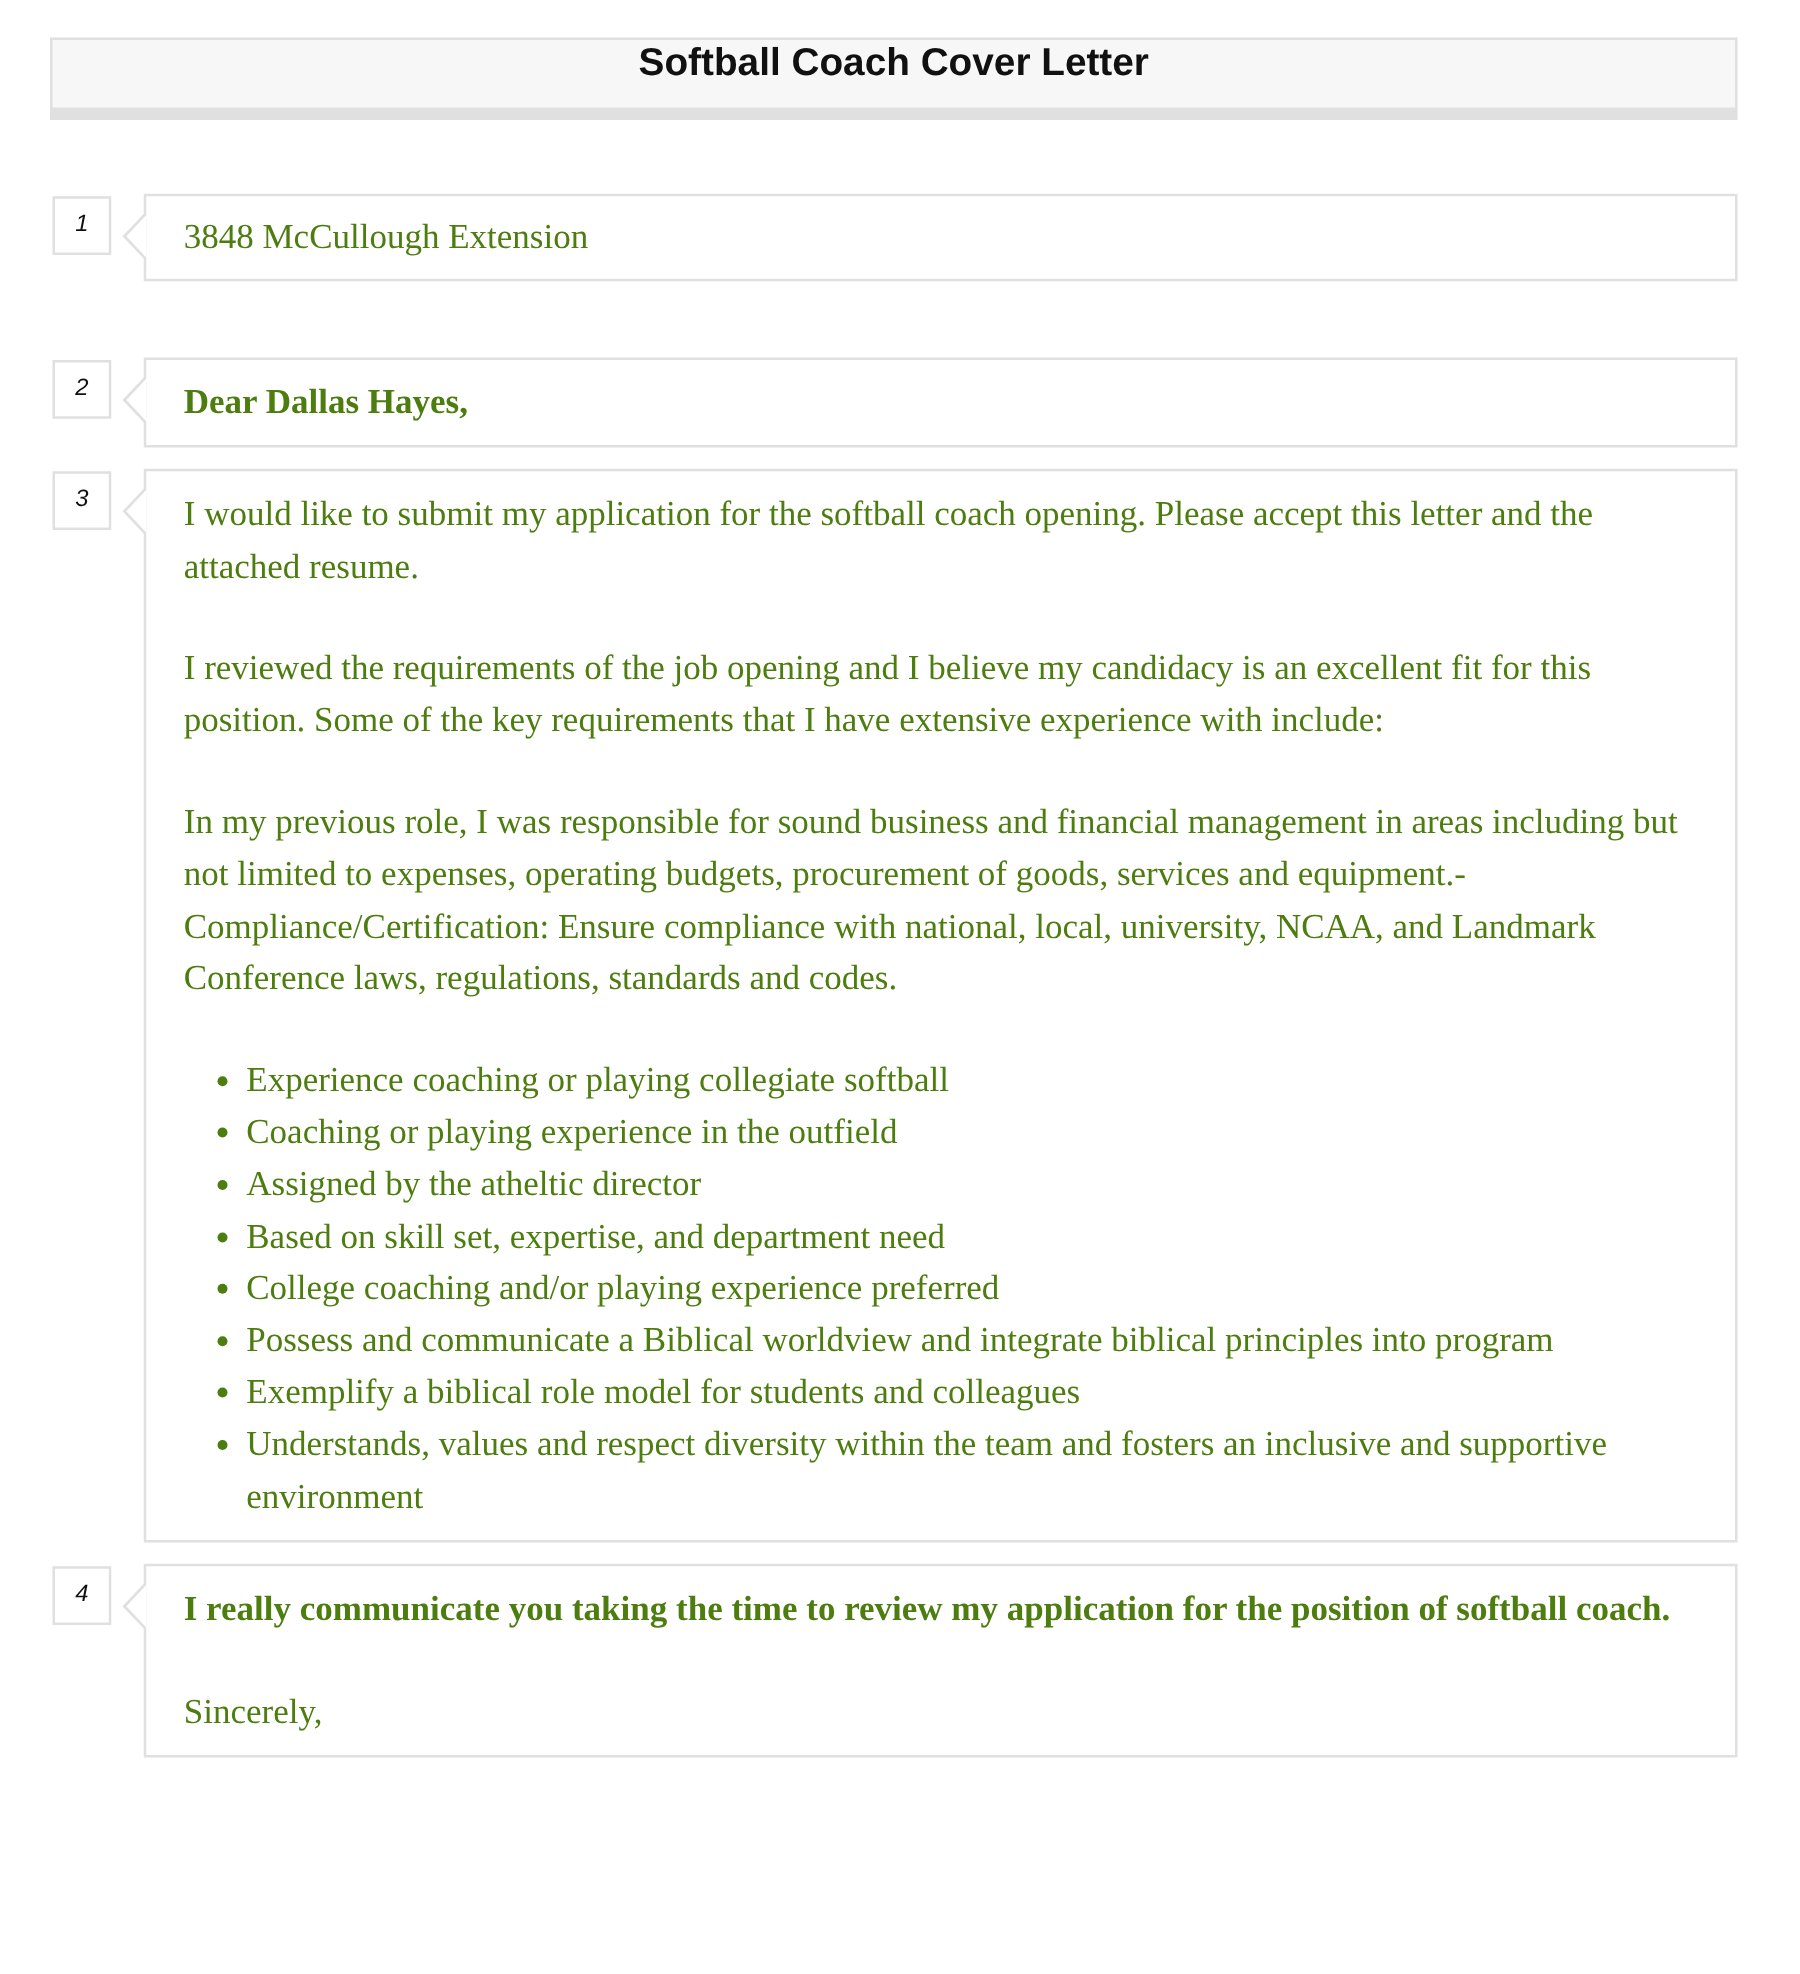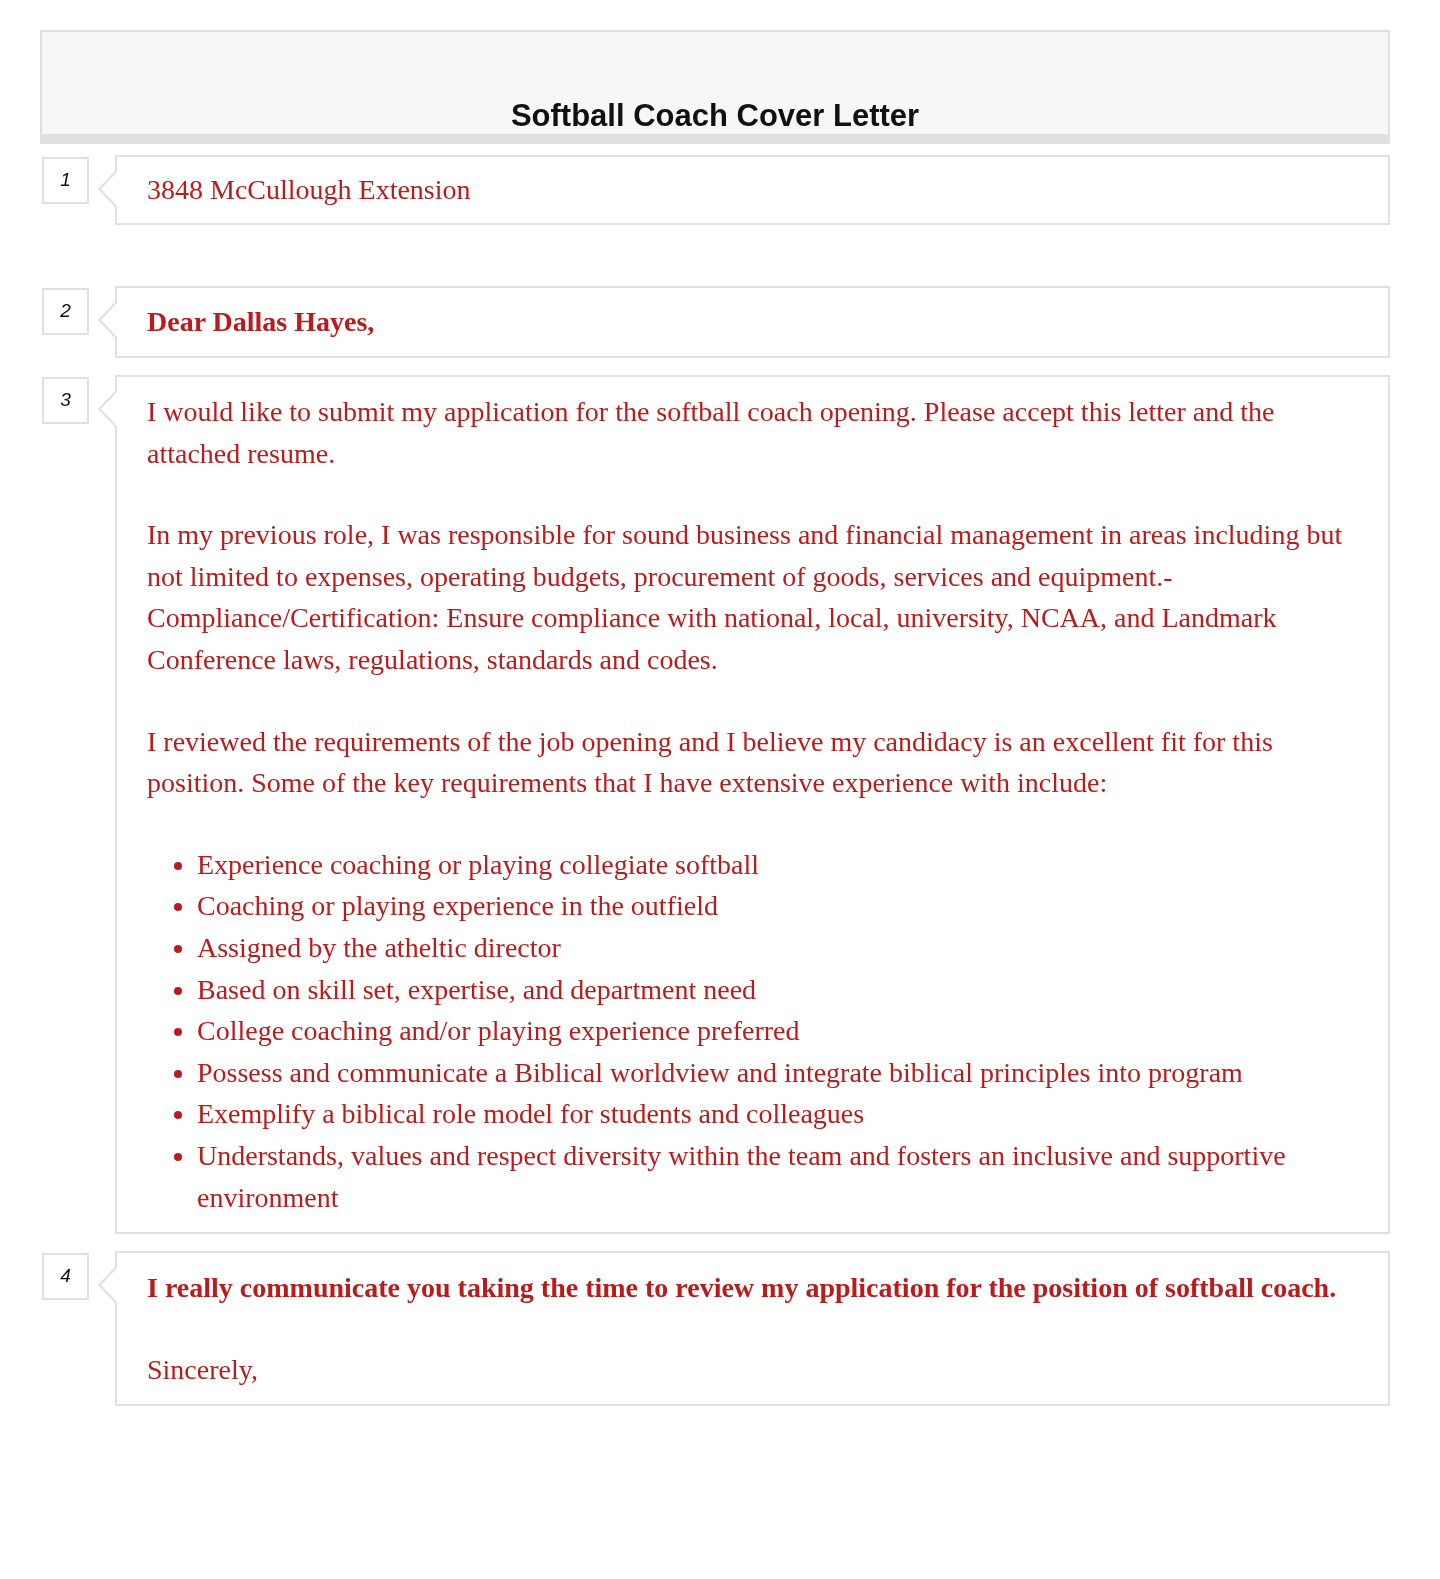--- a/index.html
+++ b/index.html
@@ -11,27 +11,27 @@
       width: 1440px;
       min-height: 1579px;
       position: relative;
       color: #111111;
     }
     .header {
       position: absolute;
       left: 40px;
       top: 30px;
       width: 1350px;
-      height: 114px;
+      height: 66px;
       box-sizing: border-box;
       background: #f7f7f7;
       border: 2px solid #e0e0e0;
       border-bottom: 10px solid #e0e0e0;
       display: flex;
-      align-items: flex-end;
+      align-items: flex-start;
       justify-content: center;
     }
     .header-title {
       font-family: "Liberation Sans", sans-serif;
       font-weight: bold;
       font-size: 31px;
       color: #111111;
       margin-top: 0px;
     }
     .section {
@@ -62,21 +62,21 @@
       left: 115px;
       top: 0;
       width: 1275px;
       box-sizing: border-box;
       border: 2px solid #e0e0e0;
       background: #ffffff;
       padding: 14px 30px 14px 30px;
       font-family: "Liberation Serif", serif;
       font-size: 28px;
       line-height: 41.6px;
-      color: #b91c1c;
+      color: #4d7c0f;
     }
     
     .content-box::before {
       content: "";
       position: absolute;
       left: -19px;
       top: 13px;
       width: 0;
       height: 0;
       border-top: 19px solid transparent;
@@ -133,22 +133,22 @@
   <div class="num-box">2</div>
   <div class="content-box" style="padding-top:13px; padding-bottom:13px;">
     <div class="bold">Dear Dallas Hayes,</div>
   </div>
 </div>
 
 <div class="section" style="top:375px;">
   <div class="num-box">3</div>
   <div class="content-box" style="padding-top:14px; padding-bottom:14px;">
     <p>I would like to submit my application for the softball coach opening. Please accept this letter and the attached resume.</p>
+    <p>I reviewed the requirements of the job opening and I believe my candidacy is an excellent fit for this position. Some of the key requirements that I have extensive experience with include:</p>
     <p>In my previous role, I was responsible for sound business and financial management in areas including but not limited to expenses, operating budgets, procurement of goods, services and equipment.-Compliance/Certification: Ensure compliance with national, local, university, NCAA, and Landmark Conference laws, regulations, standards and codes.</p>
-    <p>I reviewed the requirements of the job opening and I believe my candidacy is an excellent fit for this position. Some of the key requirements that I have extensive experience with include:</p>
     <ul class="req-list">
       <li>Experience coaching or playing collegiate softball</li>
       <li>Coaching or playing experience in the outfield</li>
       <li>Assigned by the atheltic director</li>
       <li>Based on skill set, expertise, and department need</li>
       <li>College coaching and/or playing experience preferred</li>
       <li>Possess and communicate a Biblical worldview and integrate biblical principles into program</li>
       <li>Exemplify a biblical role model for students and colleagues</li>
       <li>Understands, values and respect diversity within the team and fosters an inclusive and supportive environment</li>
     </ul>

